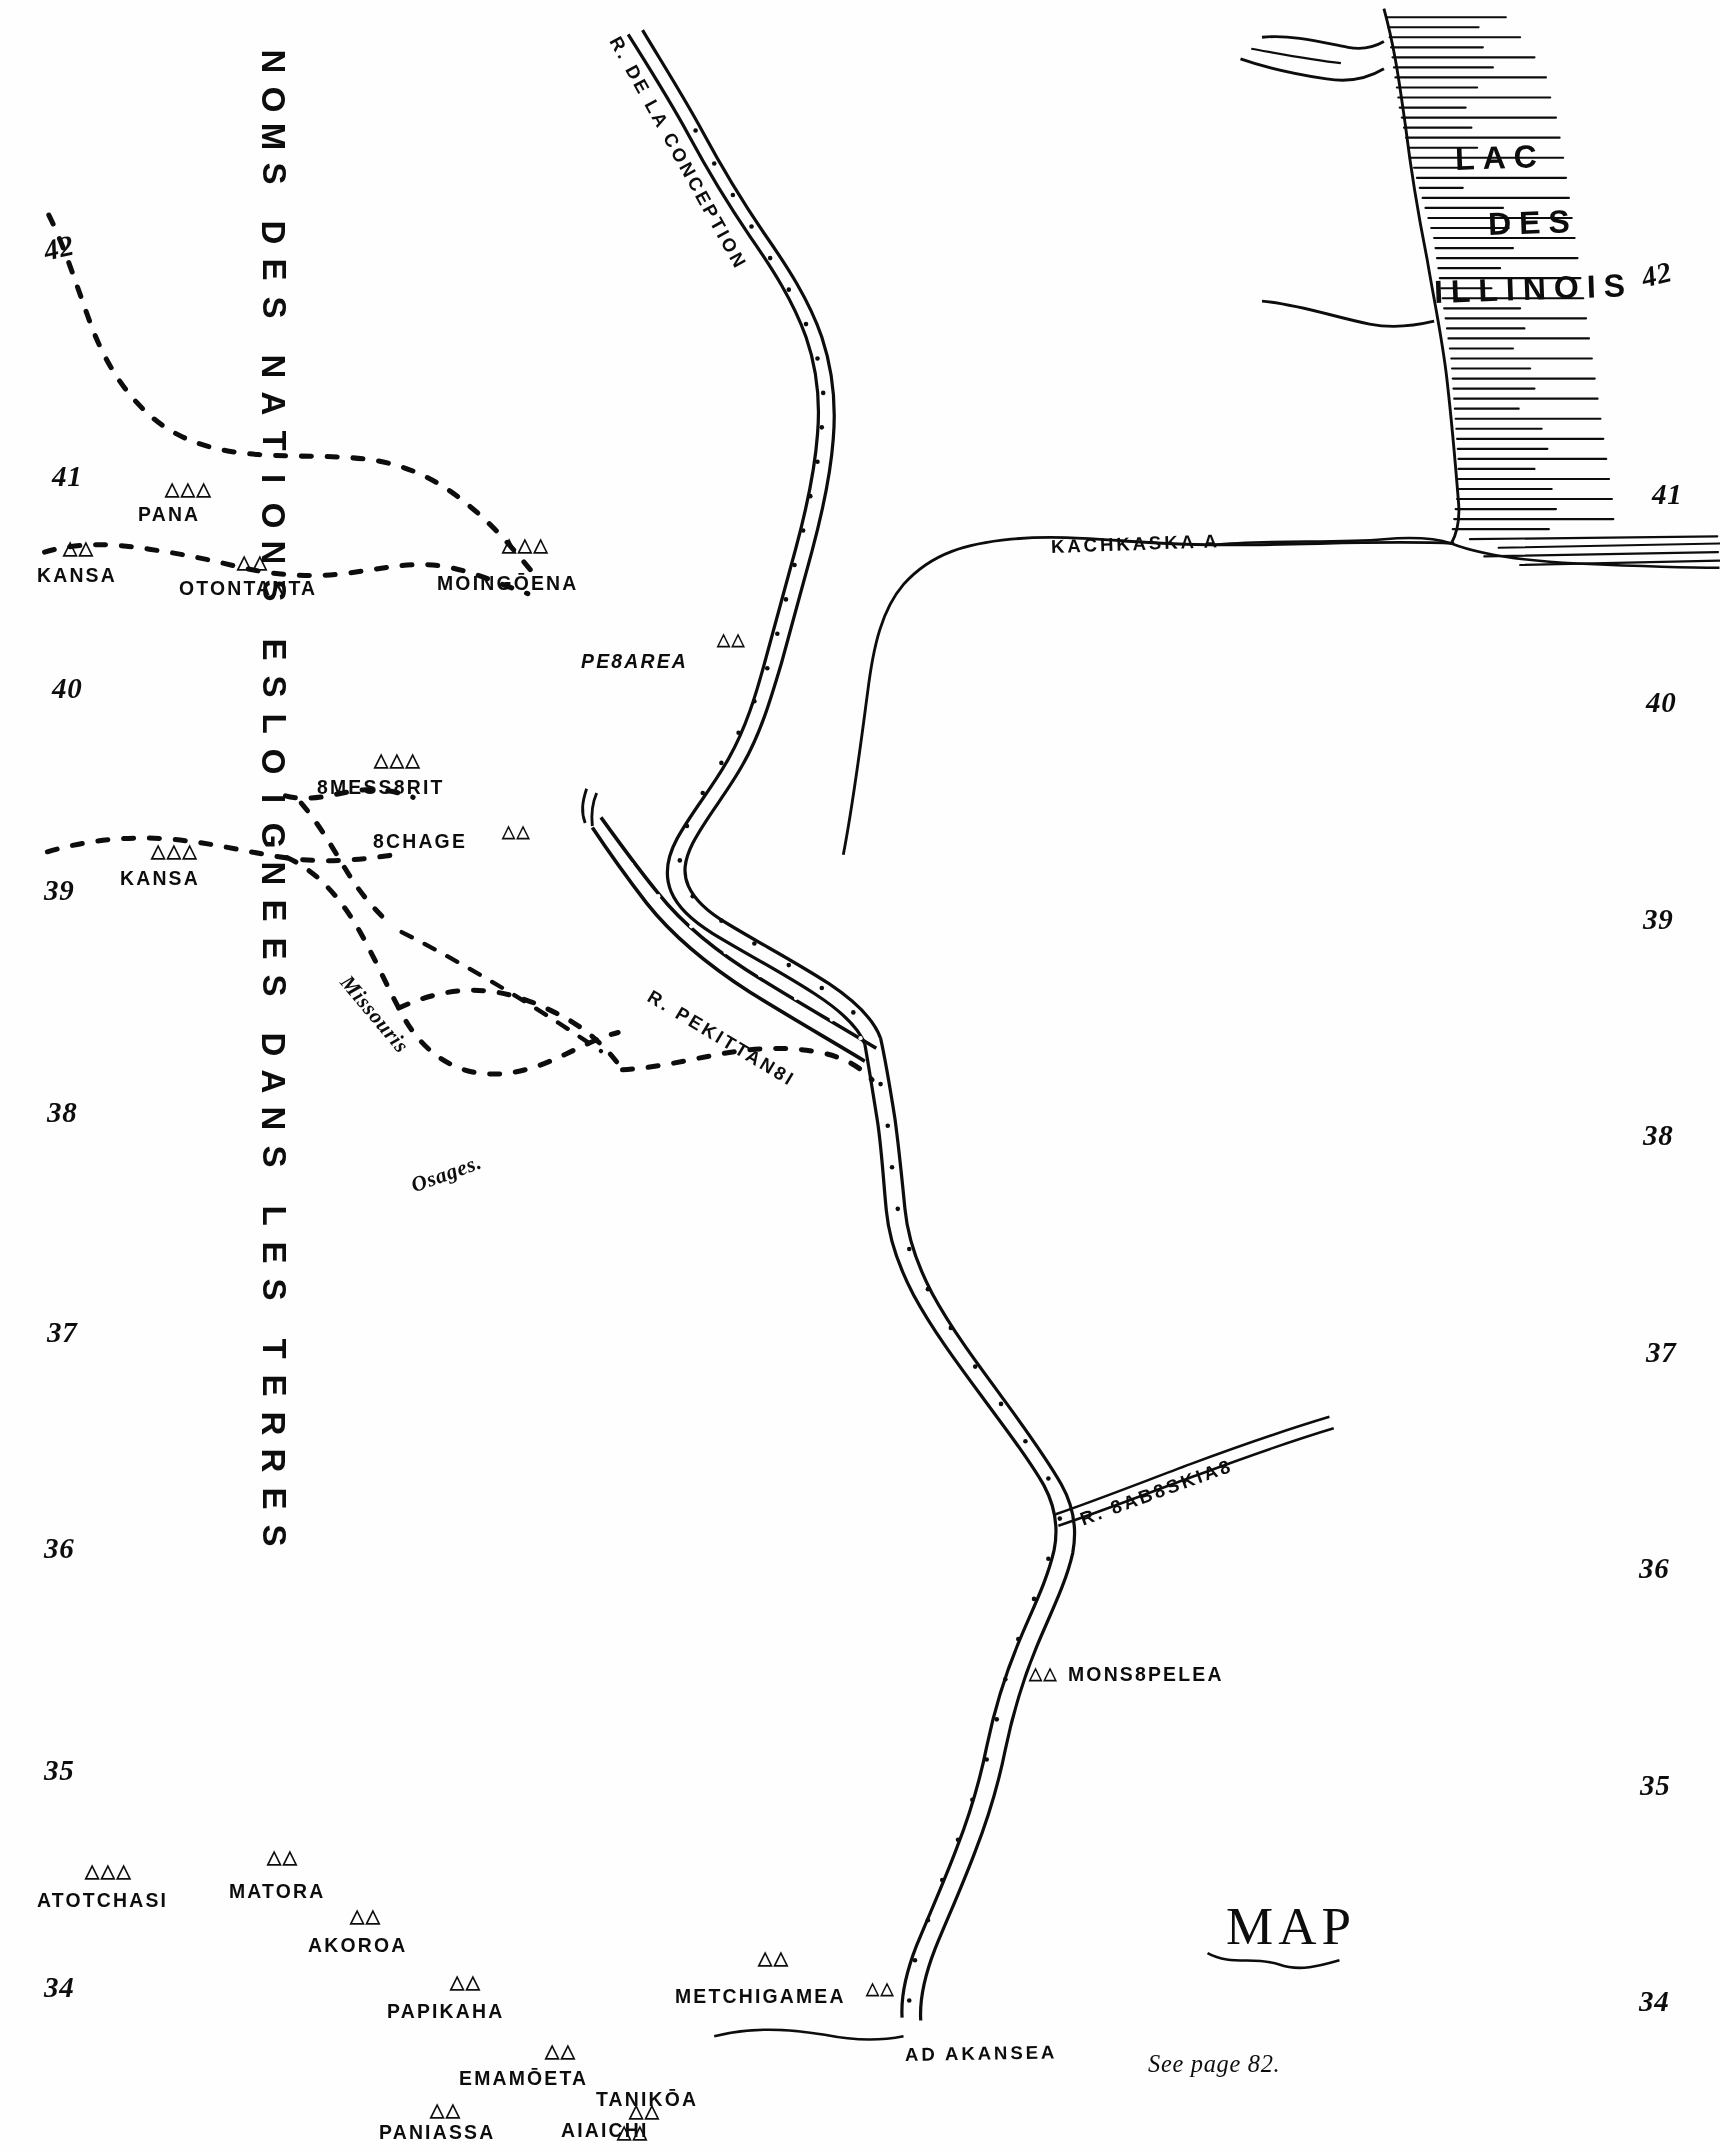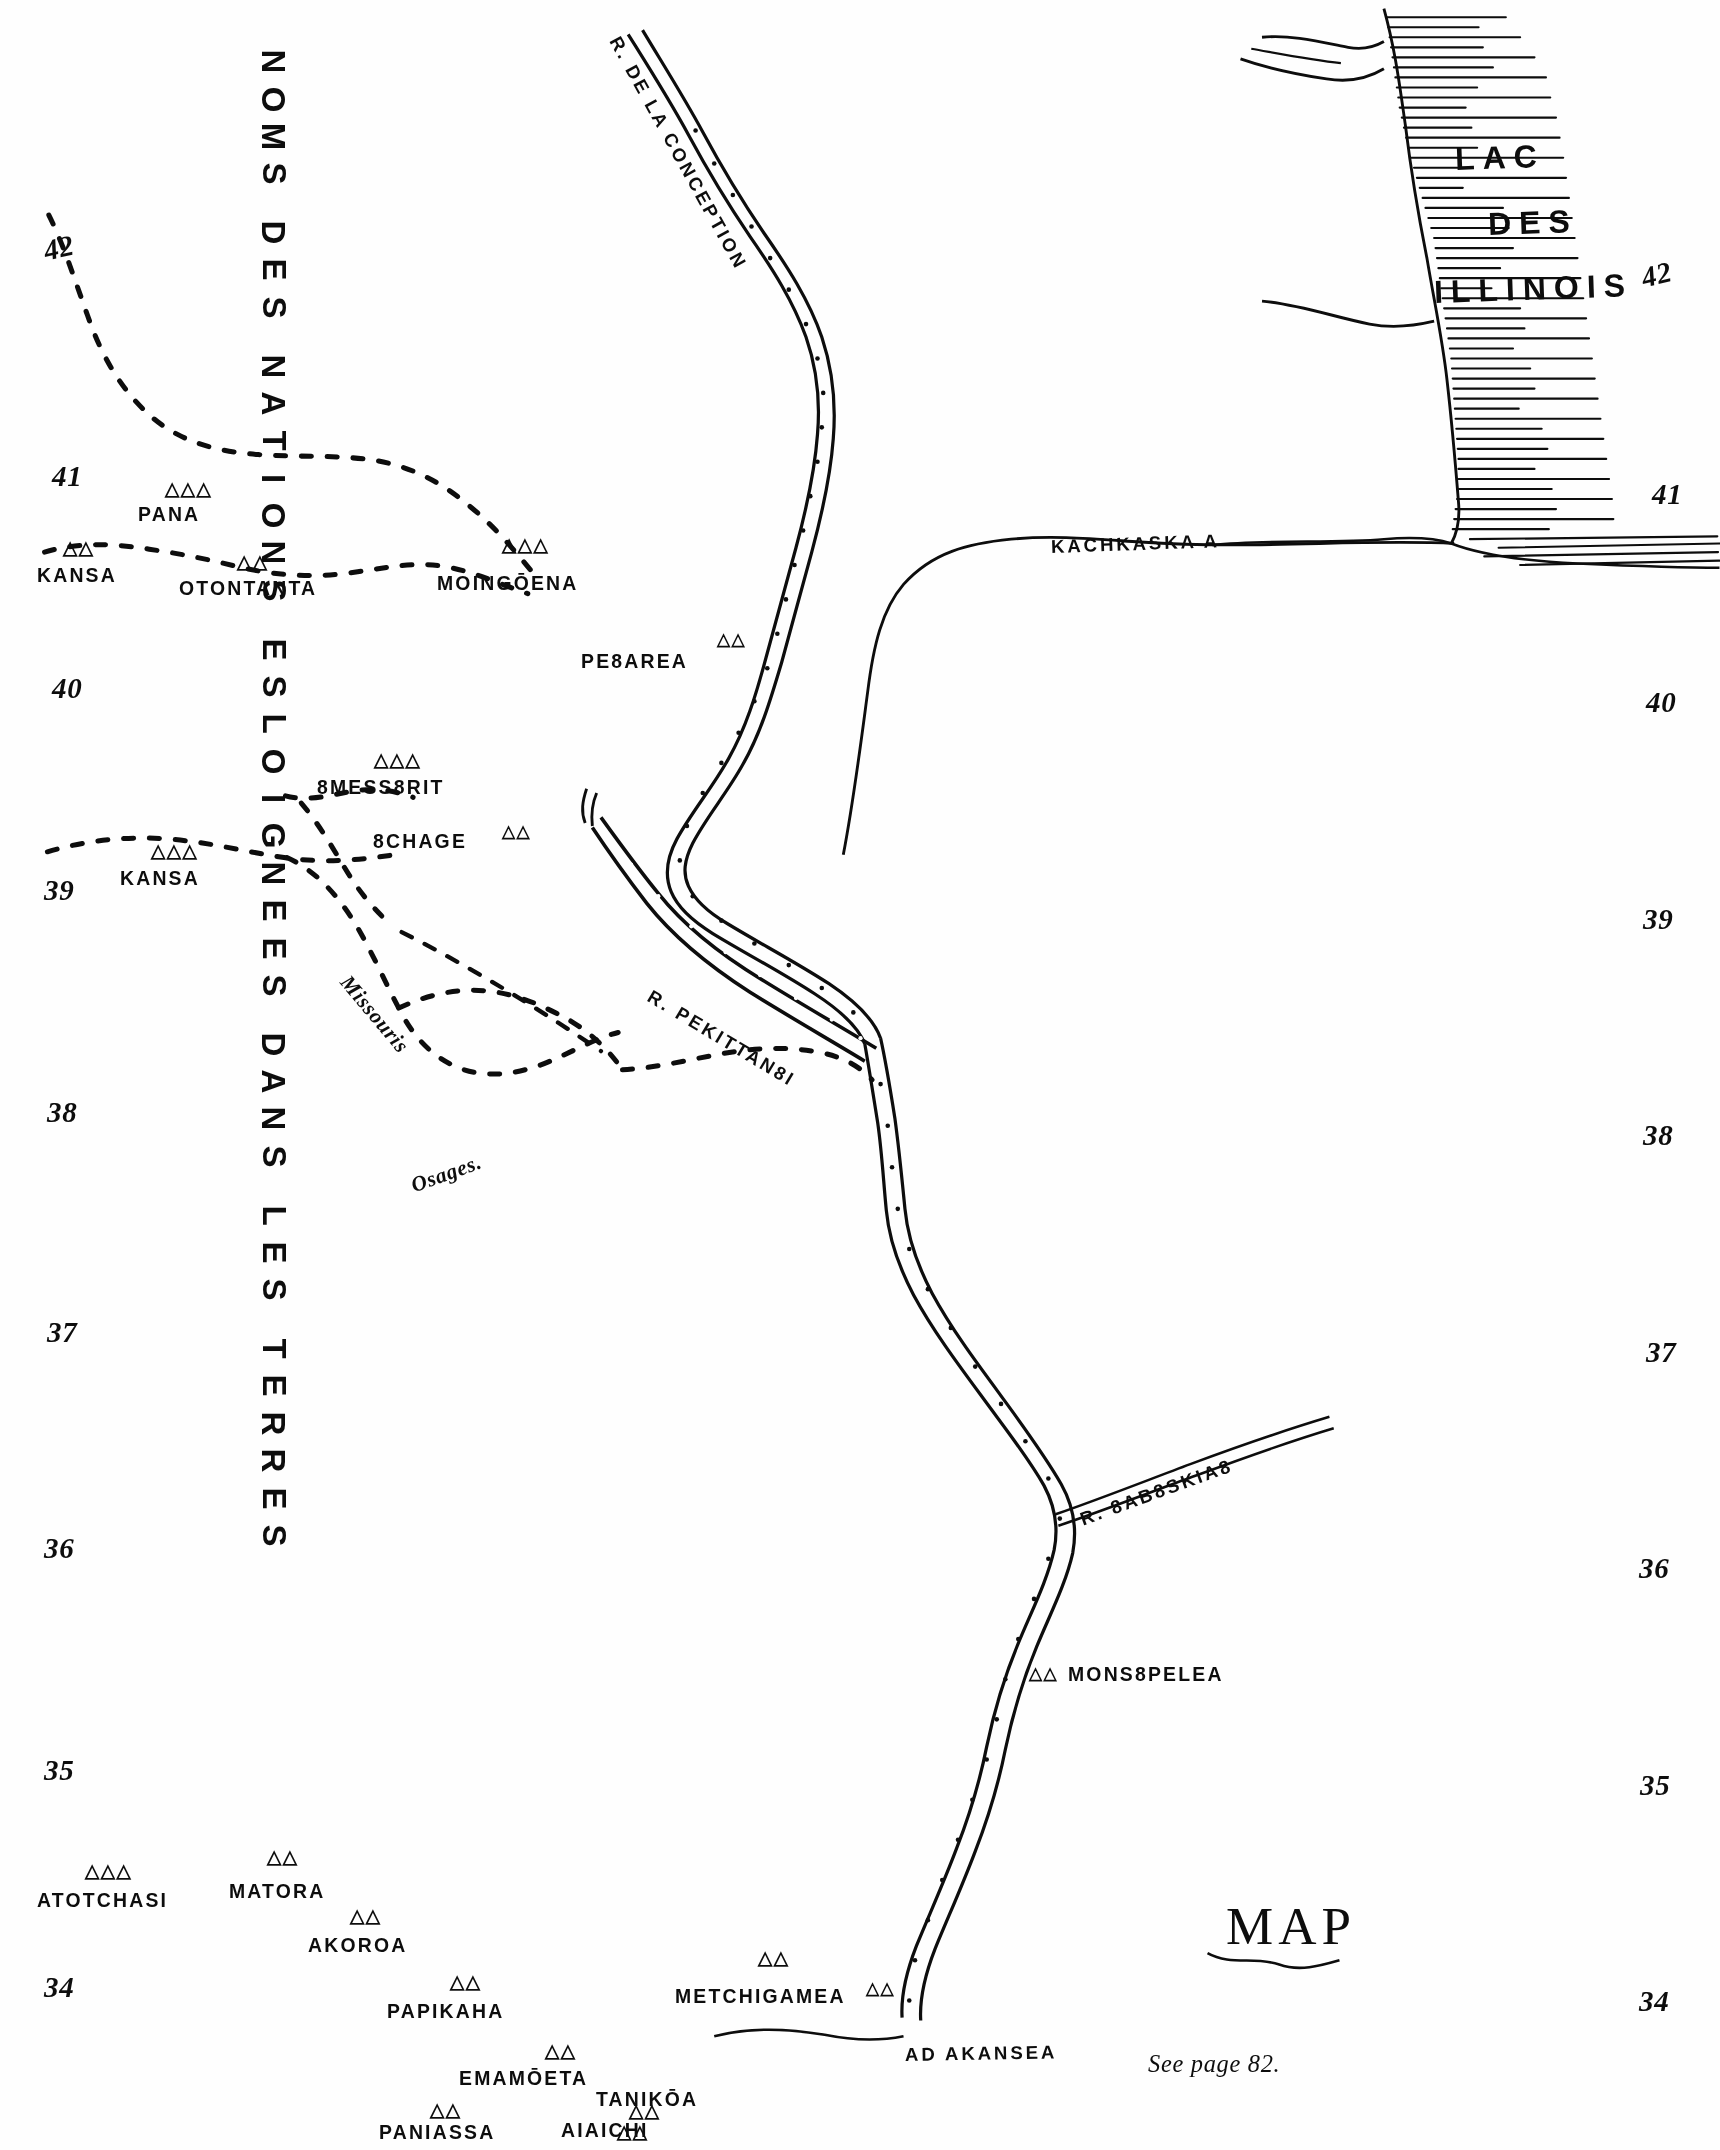--- a/index.html
+++ b/index.html
@@ -371,21 +371,21 @@
   <div class="lbl" style="left:63px;top:539px;font-size:18.6px;">△△</div>
   <div class="lbl tribe" style="left:37px;top:566px;">KANSA</div>
 
   <div class="lbl" style="left:237px;top:553px;font-size:18.6px;">△△</div>
   <div class="lbl tribe" style="left:179px;top:579px;">OTONTANTA</div>
 
   <div class="lbl" style="left:502px;top:536px;font-size:18.6px;">△△△</div>
   <div class="lbl tribe" style="left:437px;top:574px;">MOINGŌENA</div>
 
   <div class="lbl" style="left:717px;top:631px;font-size:17px;">△△</div>
-  <div class="lbl tribe" style="left:581px;top:652px;">PE8AREA</div>
+  <div class="lbl tribe" style="left:581px;top:652px;font-style:italic;">PE8AREA</div>
 
   <div class="lbl" style="left:374px;top:751px;font-size:18.6px;">△△△</div>
   <div class="lbl tribe" style="left:317px;top:778px;">8MESS8RIT</div>
 
   <div class="lbl" style="left:502px;top:823px;font-size:17px;">△△</div>
   <div class="lbl tribe" style="left:373px;top:832px;">8CHAGE</div>
 
   <div class="lbl" style="left:151px;top:842px;font-size:18.6px;">△△△</div>
   <div class="lbl tribe" style="left:120px;top:869px;">KANSA</div>
 

